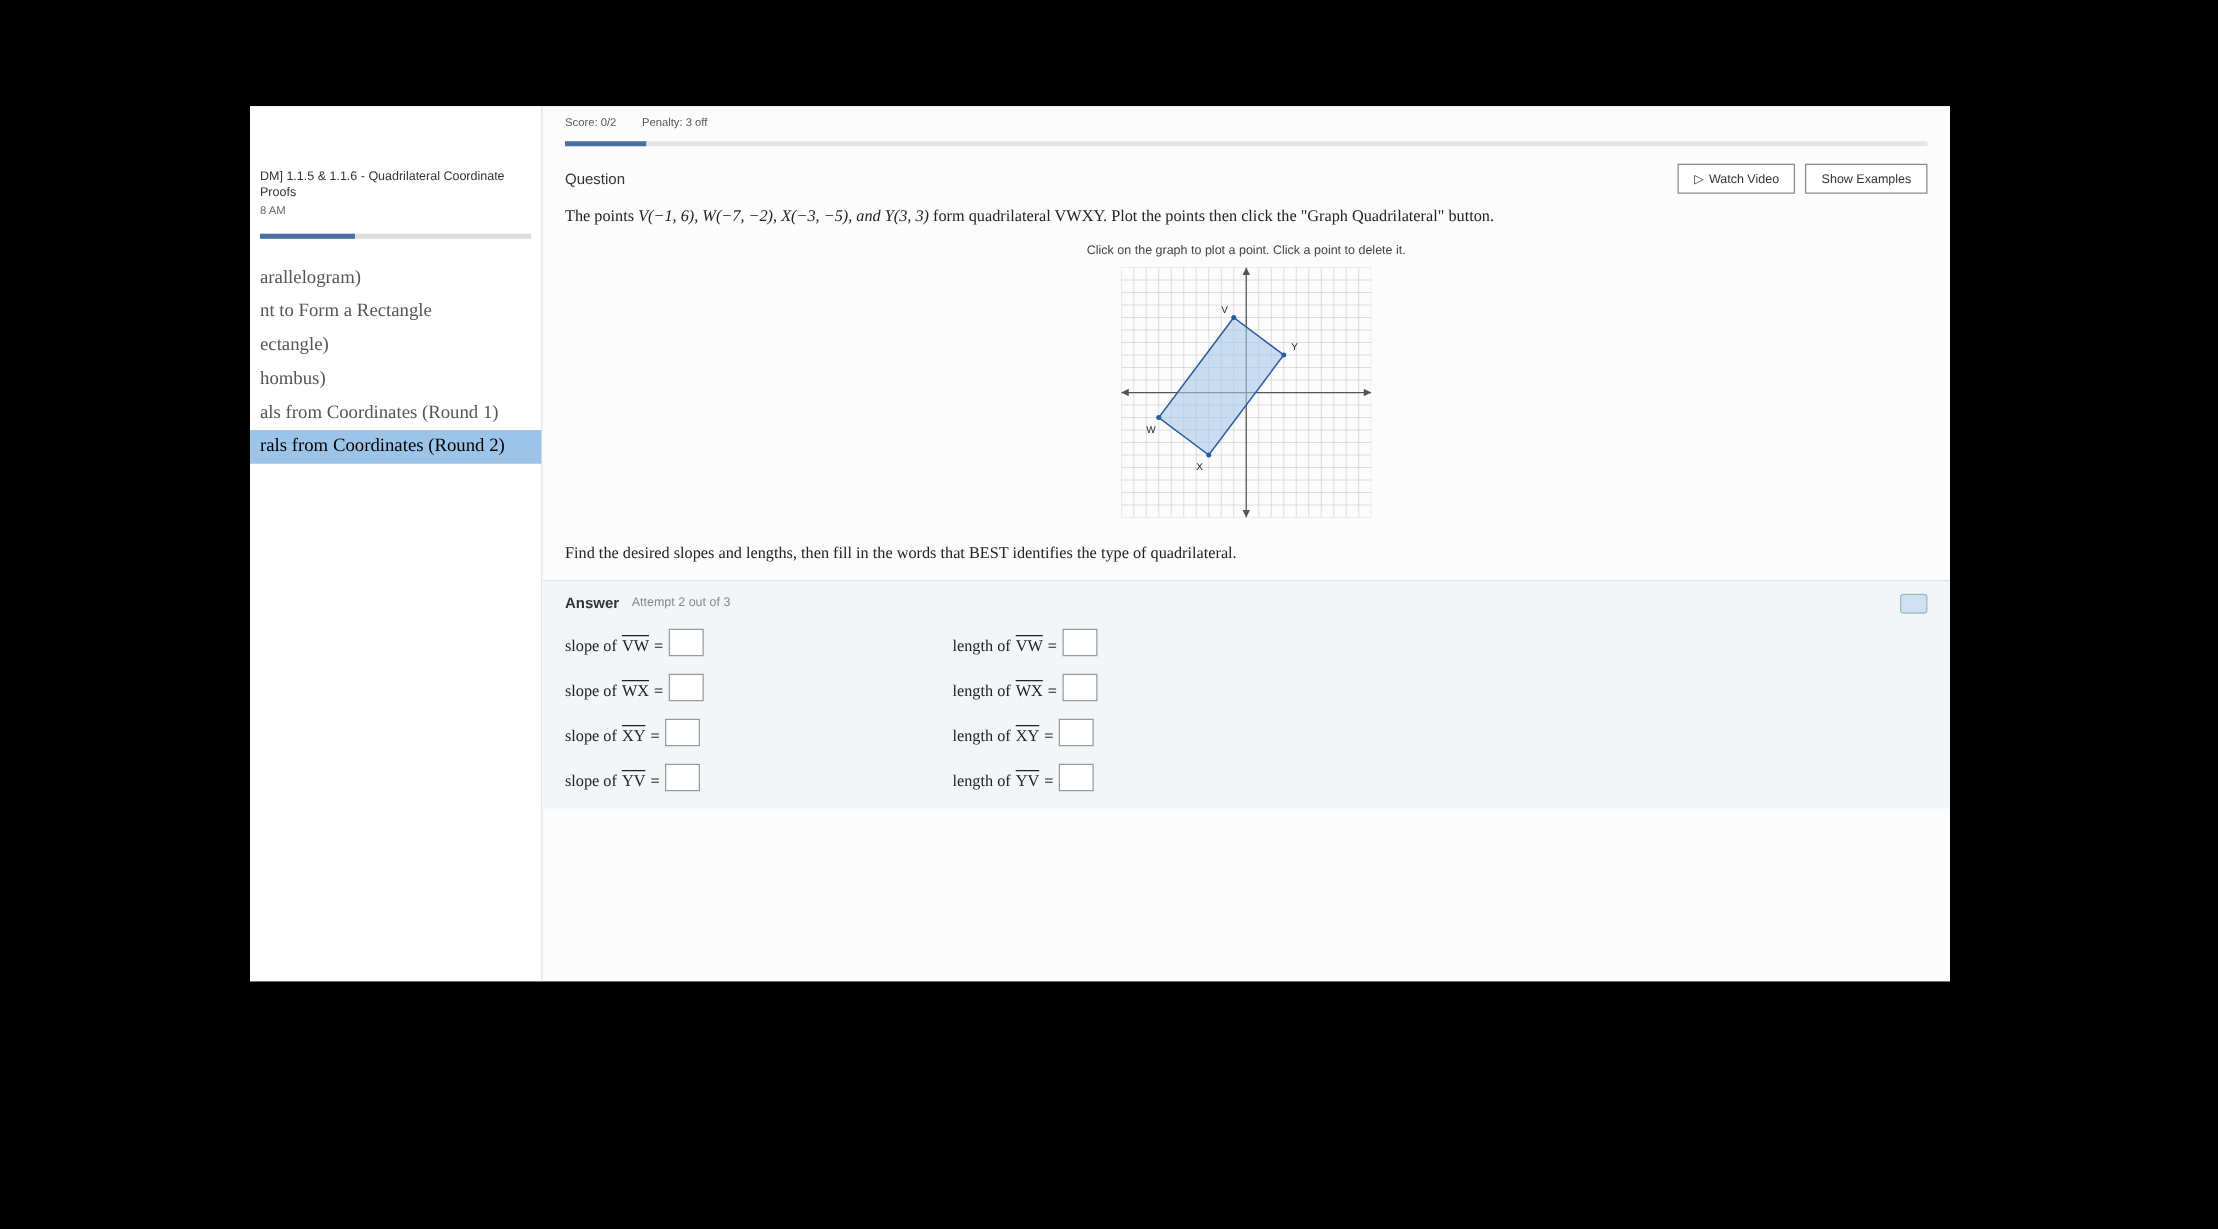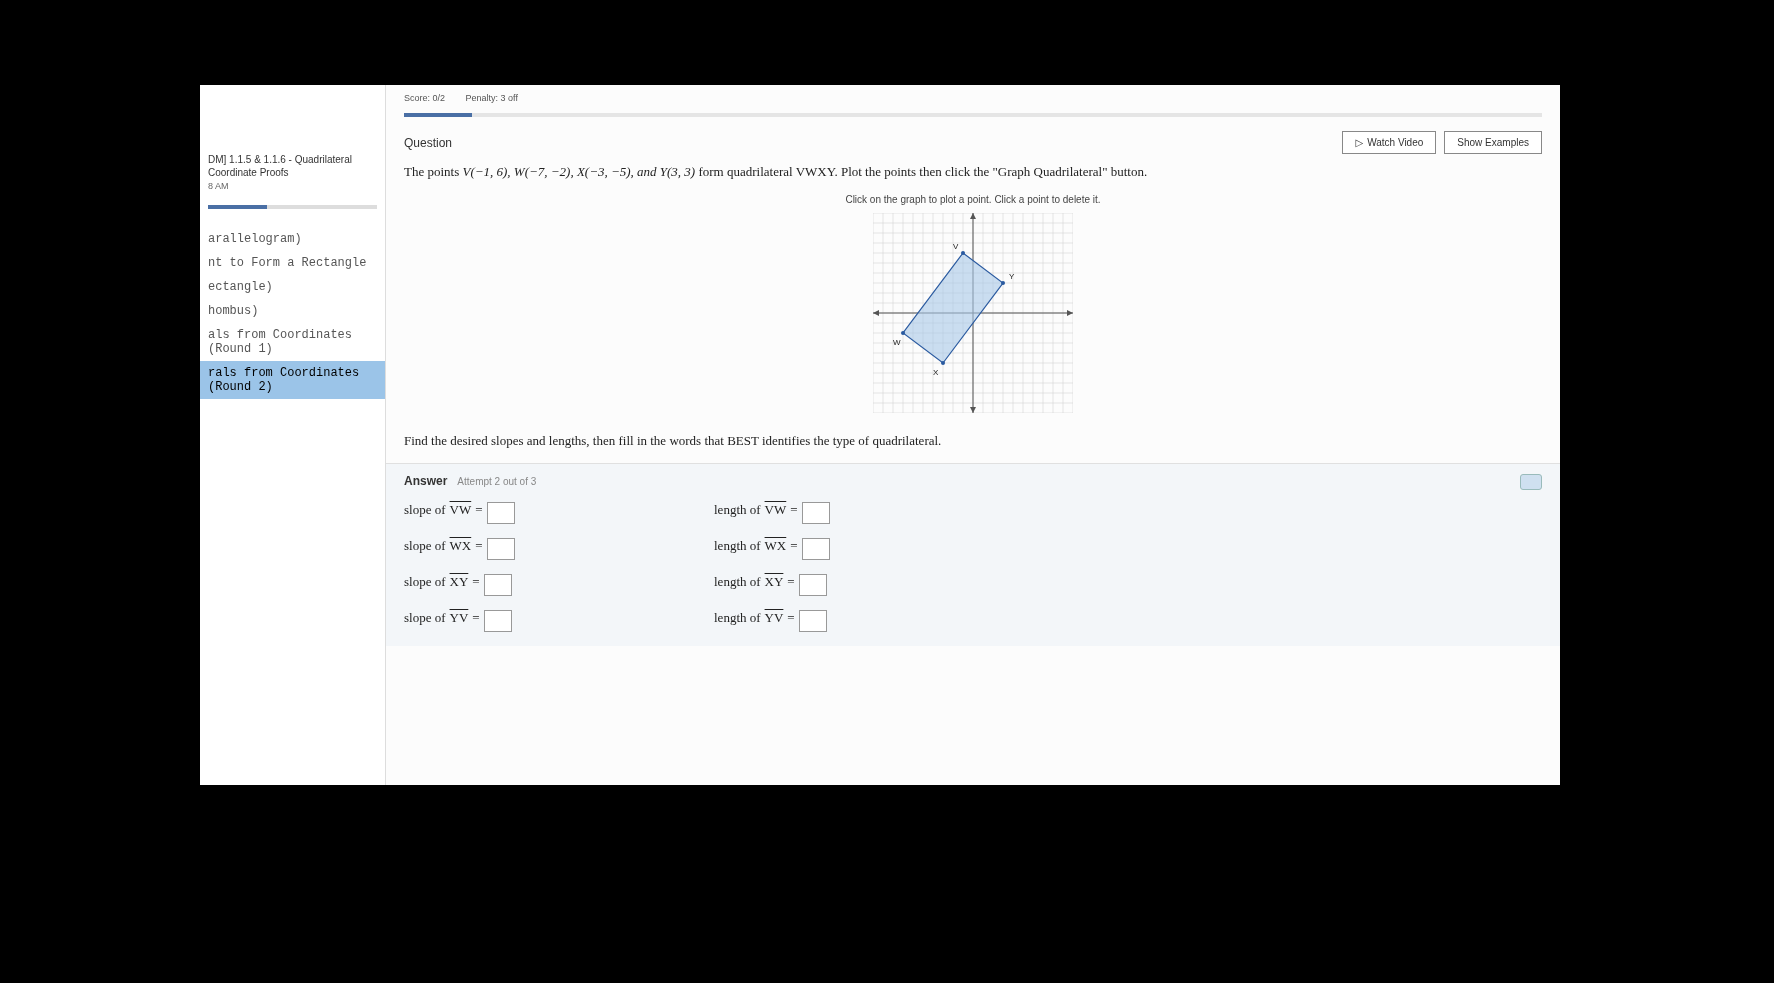--- a/index.html
+++ b/index.html
@@ -1,44 +1,44 @@
 <!DOCTYPE html>
 <html><head>
 <meta charset="utf-8">
 <style>
 * { box-sizing: border-box; margin: 0; padding: 0; }
 body { font-family: Georgia, 'Times New Roman', serif; background: #000; width: 1774px; height: 983px; position: relative; overflow: hidden; }
 .screen { position: absolute; left: 200px; top: 85px; width: 1360px; height: 700px; background: #f5f5f5; display: flex; }
-.sidebar { width: 186px; background: #fff; border-right: 1px solid #ddd; padding-top: 68px; }
+.sidebar { width: 234px; background: #fff; border-right: 1px solid #ddd; padding-top: 50px; }
 .course-title { font-size: 10px; color: #333; padding: 0 8px 2px 8px; line-height: 1.3; font-family: Arial, sans-serif; }
 .course-sub { font-size: 9px; color: #666; padding: 0 8px 8px 8px; font-family: Arial, sans-serif; }
 .progress-bar { height: 4px; background: #ddd; margin: 6px 8px 18px 8px; position: relative; }
 .progress-fill { height: 100%; width: 35%; background: #4a6fa5; }
-.nav-item { font-size: 12px; color: #555; padding: 5px 8px; cursor: pointer; font-family: Liberation Mono, monospace; }
+.nav-item { font-size: 15px; color: #555; padding: 5px 8px; cursor: pointer; font-family: Liberation Serif, serif; }
 .nav-item.active { background: #9bc4e8; color: #000; }
 .main { flex: 1; background: #fcfcfc; overflow: hidden; }
 .title-bar { padding: 12px 18px; font-size: 15px; color: #333; border-bottom: 1px solid #e5e5e5; font-family: Arial, sans-serif; font-weight: bold; }
 .score-bar { padding: 8px 18px 6px 18px; font-size: 9px; color: #555; font-family: Arial, sans-serif; }
 .score-bar span { margin-right: 18px; }
 .thin-prog { height: 4px; background: #e5e5e5; margin: 4px 18px 0 18px; }
 .thin-prog-fill { height: 100%; width: 6%; background: #4a6fa5; }
 .question-header { display: flex; justify-content: space-between; align-items: center; padding: 14px 18px 6px 18px; }
 .question-label { font-family: Arial, sans-serif; font-size: 12px; color: #333; font-weight: normal; }
 .header-buttons { display: flex; gap: 8px; }
 .hdr-btn { border: 1px solid #888; background: #fff; font-size: 10px; padding: 5px 12px; cursor: pointer; font-family: Arial, sans-serif; color: #333; display: flex; align-items: center; gap: 4px; }
 .question-text { padding: 4px 18px 10px 18px; font-size: 13px; color: #222; }
 .graph-instr { text-align: center; font-size: 10px; color: #444; padding: 4px 0 6px 0; font-family: Arial, sans-serif; }
 .graph-wrap { display: flex; justify-content: center; padding: 2px 0 10px 0; }
 .find-text { padding: 10px 18px 14px 18px; font-size: 13px; color: #222; }
 .answer-section { background: #f3f6f9; border-top: 1px solid #e0e0e0; padding: 10px 18px 14px 18px; }
 .answer-hdr { display: flex; align-items: center; gap: 10px; margin-bottom: 14px; }
 .answer-label { font-family: Arial, sans-serif; font-size: 12px; font-weight: bold; color: #333; }
 .attempt { font-size: 10px; color: #888; font-family: Arial, sans-serif; }
 .grid2 { display: grid; grid-template-columns: 1fr 1fr; row-gap: 14px; max-width: 620px; }
-.eq { font-size: 13px; color: #222; display: flex; align-items: flex-start; gap: 4px; }
+.eq { font-size: 13px; color: #222; display: flex; align-items: flex-end; gap: 4px; }
 .eq .seg { text-decoration: overline; }
 .eq input { width: 28px; height: 22px; border: 1px solid #999; background: #fff; font-size: 11px; text-align: center; }
 .final-row { display: flex; align-items: center; gap: 18px; margin-top: 16px; font-size: 13px; color: #222; }
 .submit-btn { background: #2f7de0; color: #fff; border: none; font-size: 10px; padding: 5px 12px; cursor: pointer; font-family: Arial, sans-serif; }
 .sqrt-btn { width: 24px; height: 24px; border: 1px solid #aaa; background: #fff; font-size: 11px; cursor: pointer; }
 .keypad-icon { position: absolute; right: 18px; background: #cfe0f0; border: 1px solid #9bb; width: 22px; height: 16px; border-radius: 3px; }
 svg .grid-line { stroke: #ccc; stroke-width: 0.5; }
 svg .axis { stroke: #555; stroke-width: 1; }
 svg .shape { fill: #a8c8e8; fill-opacity: 0.6; stroke: #2a5aa0; stroke-width: 1.2; }
 svg .pt-label { font-size: 8px; fill: #222; font-family: Arial; }

